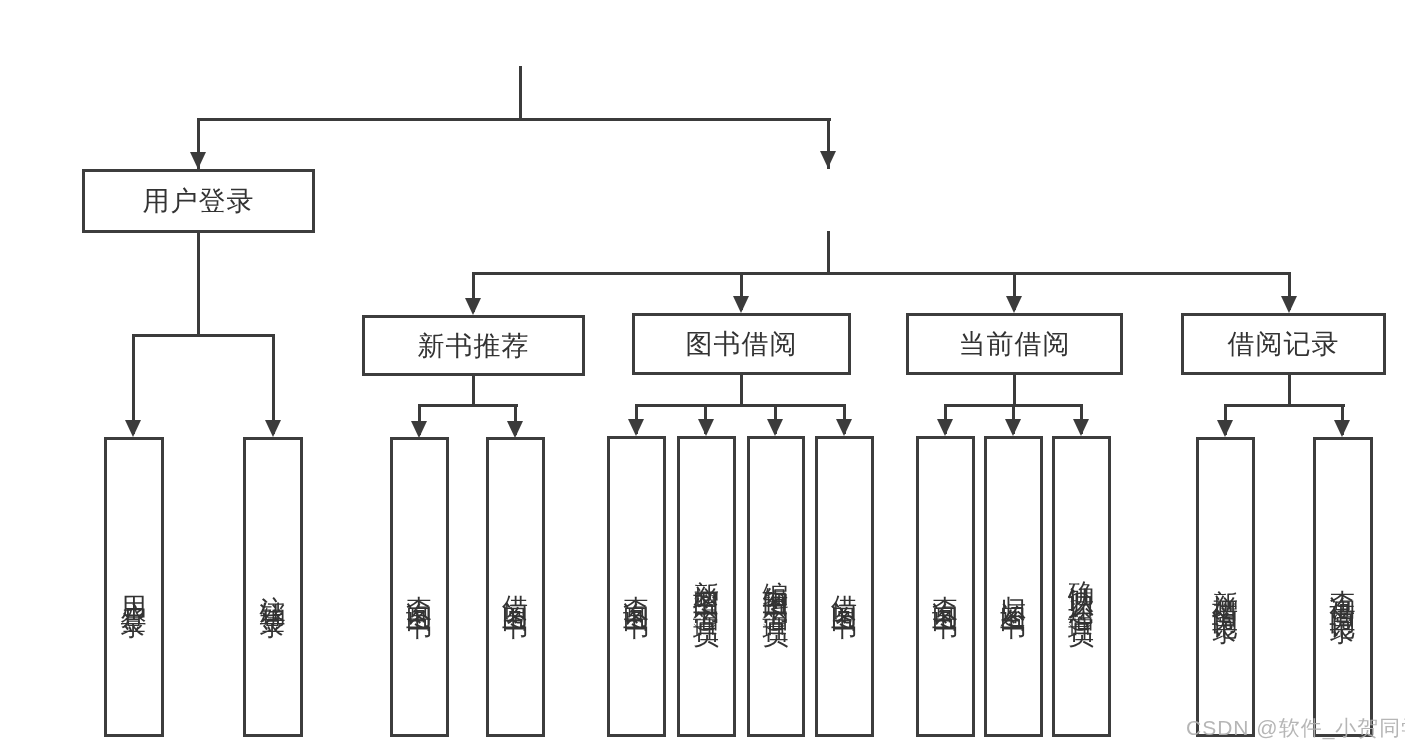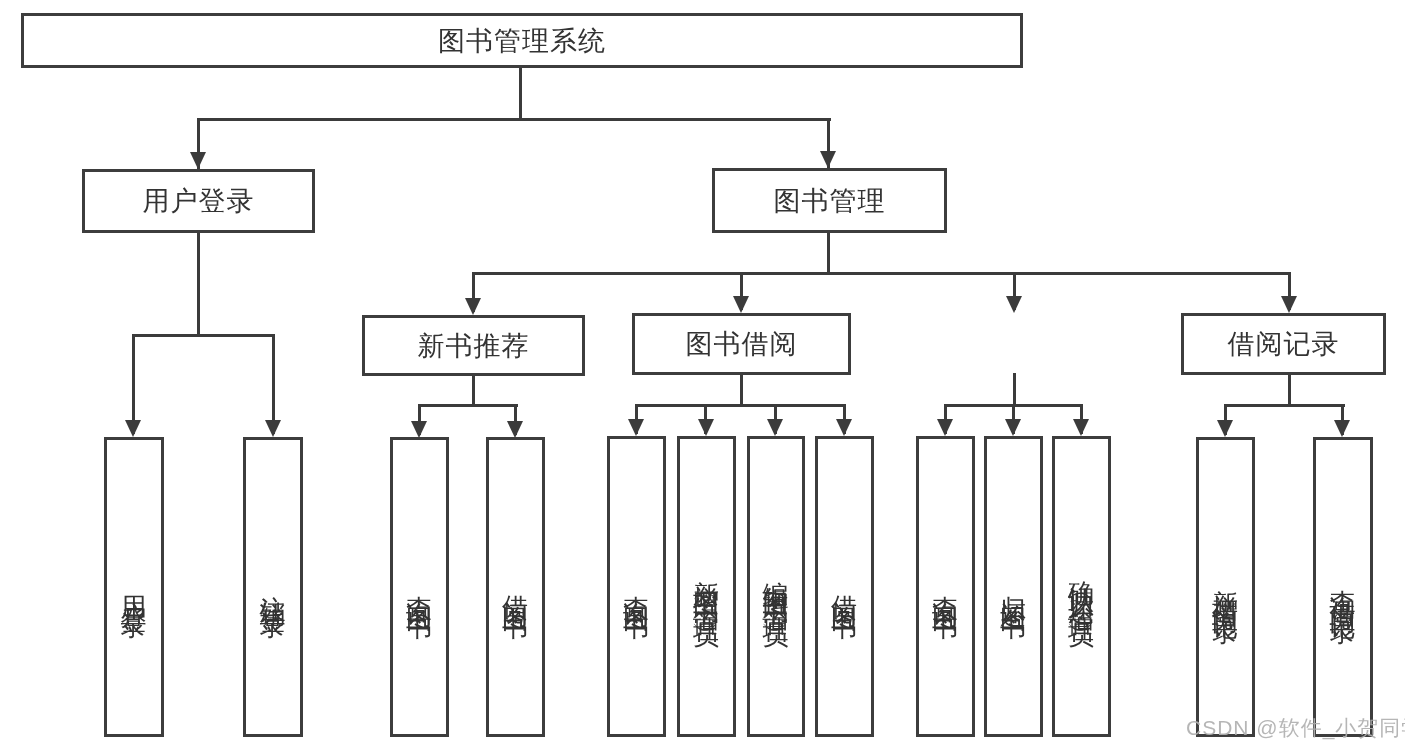--- a/index.html
+++ b/index.html
@@ -59,36 +59,30 @@
     letter-spacing: 1px;
     z-index: 5;
     white-space: nowrap;
   }
 </style>
 </head>
 <body>
 
 <div id="stage">
 
-  <div class="box" style="left:21px; top:13px; width:1002px; height:55px;">
-    <span class="hlabel">图书管理系统</span>
-  </div>
 
   <div class="line" style="left:519px; top:66px; width:3px; height:54px;"></div>
   <div class="line" style="left:197px; top:118px; width:634px; height:3px;"></div>
   <div class="line" style="left:197px; top:118px; width:3px; height:52px;"></div>
   <div class="arrow" style="left:190px; top:152px;"></div>
   <div class="line" style="left:827px; top:118px; width:3px; height:51px;"></div>
   <div class="arrow" style="left:820px; top:151px;"></div>
 
   <div class="box" style="left:82px; top:169px; width:233px; height:64px;">
     <span class="hlabel">用户登录</span>
-  </div>
-  <div class="box" style="left:712px; top:168px; width:235px; height:65px;">
-    <span class="hlabel">图书管理</span>
   </div>
 
   <div class="line" style="left:197px; top:231px; width:3px; height:105px;"></div>
   <div class="line" style="left:132px; top:334px; width:143px; height:3px;"></div>
   <div class="line" style="left:132px; top:334px; width:3px; height:100px;"></div>
   <div class="arrow" style="left:125px; top:420px;"></div>
   <div class="line" style="left:272px; top:334px; width:3px; height:100px;"></div>
   <div class="arrow" style="left:265px; top:420px;"></div>
 
   <div class="line" style="left:827px; top:231px; width:3px; height:44px;"></div>
@@ -100,20 +94,23 @@
   <div class="line" style="left:1013px; top:272px; width:3px; height:38px;"></div>
   <div class="arrow" style="left:1006px; top:296px;"></div>
   <div class="line" style="left:1288px; top:272px; width:3px; height:38px;"></div>
   <div class="arrow" style="left:1281px; top:296px;"></div>
 
   <div class="box" style="left:362px; top:315px; width:223px; height:61px;">
     <span class="hlabel">新书推荐</span>
   </div>
   <div class="box" style="left:632px; top:313px; width:219px; height:62px;">
     <span class="hlabel">图书借阅</span>
+  </div>
+  <div class="box" style="left:906px; top:313px; width:217px; height:62px;">
+    <span class="hlabel">当前借阅</span>
   </div>
   <div class="box" style="left:1181px; top:313px; width:205px; height:62px;">
     <span class="hlabel">借阅记录</span>
   </div>
 
   <div class="line" style="left:472px; top:374px; width:3px; height:32px;"></div>
   <div class="line" style="left:418px; top:404px; width:100px; height:3px;"></div>
   <div class="line" style="left:418px; top:404px; width:3px; height:31px;"></div>
   <div class="arrow" style="left:411px; top:421px;"></div>
   <div class="line" style="left:514px; top:404px; width:3px; height:31px;"></div>

